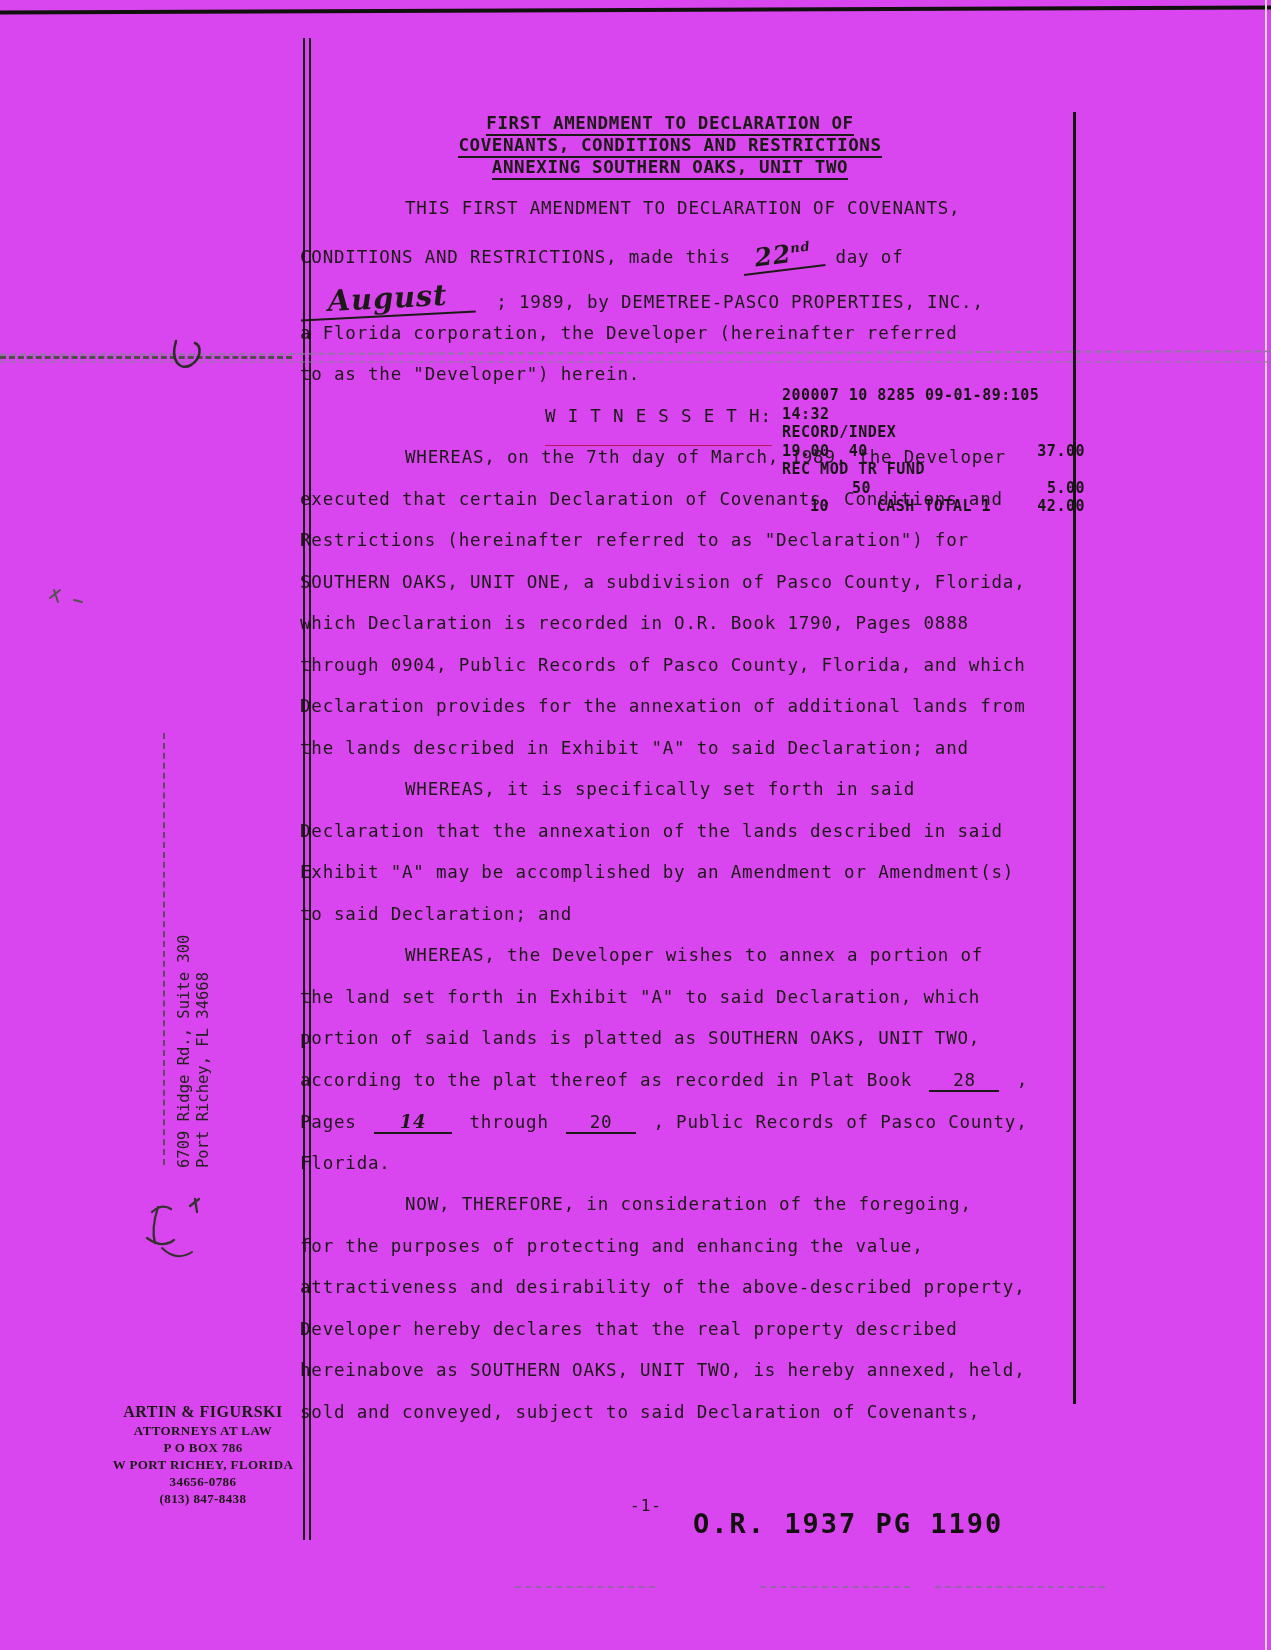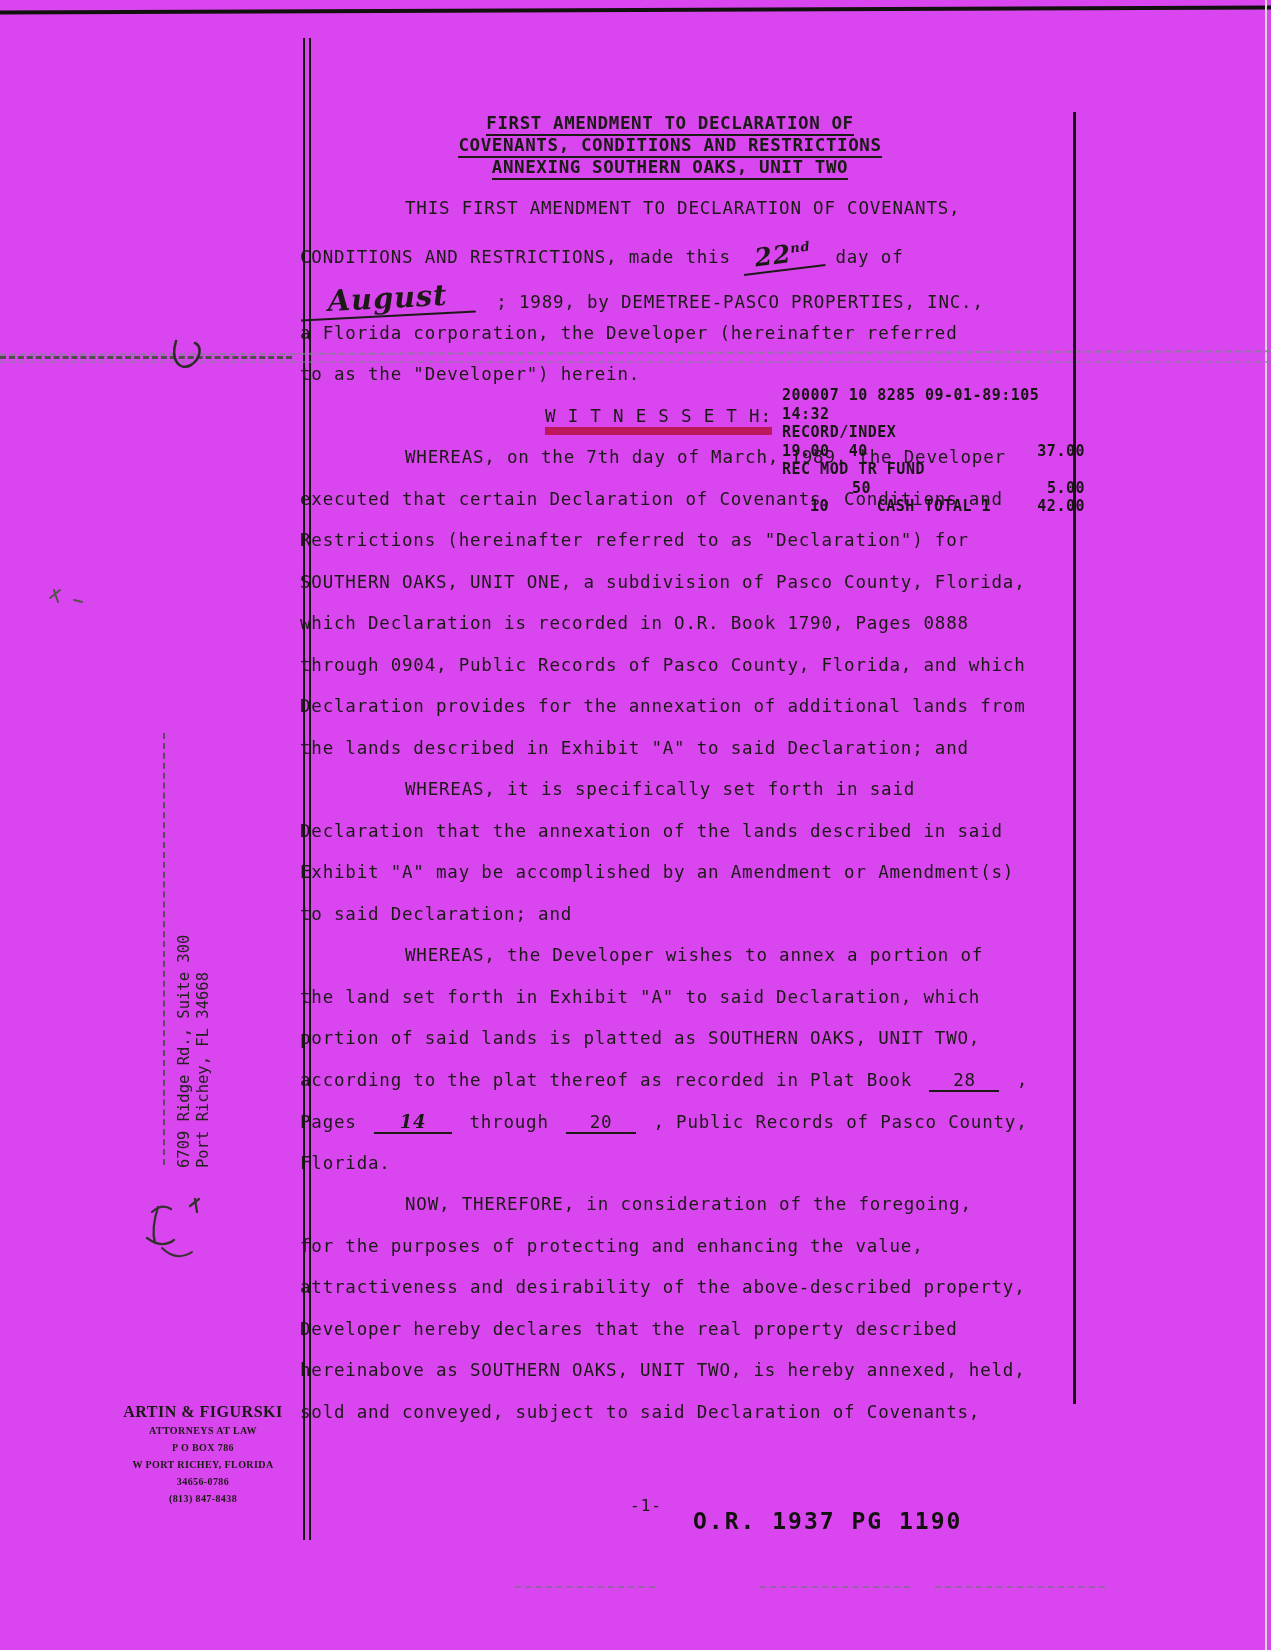--- a/index.html
+++ b/index.html
@@ -17,21 +17,21 @@
   .foldL{left:0;top:356px;width:292px;border-top:3px dashed #4d4c48;}
   .bdash{position:absolute;top:1586px;border-top:2px dashed #70747b;opacity:.6;}
   
   .title{position:absolute;left:300px;top:112px;width:740px;text-align:center;font-weight:bold;
          font-size:17.5px;letter-spacing:.6px;line-height:22px;white-space:nowrap;}
   .tl{border-bottom:2px solid #1c1a17;padding-bottom:1px;}
   .typed{position:absolute;left:300px;top:198px;width:745px;font-size:17.5px;letter-spacing:.8px;}
   .ln{height:41.5px;white-space:nowrap;}
   .ind{padding-left:105px;}
   .wit{padding-left:245px;}
-  .witx{border-bottom:8px solid #be185d;padding-bottom:1px;margin-top:30px;}
+  .witx{border-bottom:1px solid #be185d;padding-bottom:19px;margin-top:30px;}
   .blank{display:inline-block;border-bottom:2px solid #1c1a17;text-align:center;margin:0 6px;}
   .b70{width:70px;} .b78{width:78px;}
   .hwday{display:inline-block;width:82px;border-bottom:2px solid #1c1a17;text-align:center;
          font-family:"DejaVu Serif",serif;font-style:italic;font-weight:bold;font-size:25px;
          transform:rotate(-7deg);}
   .hwday sup{font-size:13px;}
   .hwmonth{display:inline-block;width:175px;border-bottom:2px solid #1c1a17;text-align:center;
          font-family:"DejaVu Serif",serif;font-style:italic;font-weight:bold;font-size:29px;
          transform:rotate(-3deg);margin-right:10px;}
   .hw14{font-family:"DejaVu Serif",serif;font-style:italic;font-weight:bold;font-size:18px;}
@@ -42,23 +42,23 @@
   .r1{width:268px;}
   .amt{margin-left:auto;}
   .off70{padding-left:70px;} .off28{padding-left:28px;}
   
   .vdash{position:absolute;left:163px;top:733px;height:432px;border-left:2px dashed #4a4a46;opacity:.85;}
   .addr{position:absolute;left:175px;top:1168px;width:242px;transform:rotate(-90deg);
         transform-origin:top left;font-size:15.5px;line-height:19px;white-space:nowrap;color:#24221f;}
   .firm{position:absolute;left:112px;top:1390px;width:182px;text-align:center;
         font-family:"Liberation Serif",serif;font-weight:bold;color:#1b1915;}
   .firm .nm{font-size:16px;letter-spacing:.5px;line-height:20px;margin-top:12px;}
-  .firm .fl{font-size:10px;line-height:17px;letter-spacing:.4px;}
+  .firm .fl{font-size:13px;line-height:17px;letter-spacing:.4px;}
   .pgnum{position:absolute;left:630px;top:1496px;font-size:16px;letter-spacing:1px;}
-  .orstamp{position:absolute;left:693px;top:1508px;font-size:23px;font-weight:bold;letter-spacing:2px;
+  .orstamp{position:absolute;left:693px;top:1508px;font-size:27px;font-weight:bold;letter-spacing:2px;
            color:#131110;white-space:nowrap;}
   .mark{position:absolute;}
 </style>
 </head>
 <body>
 
 <div class="page">
 
   <div class="topline"></div>
   <div class="lrule"></div>

